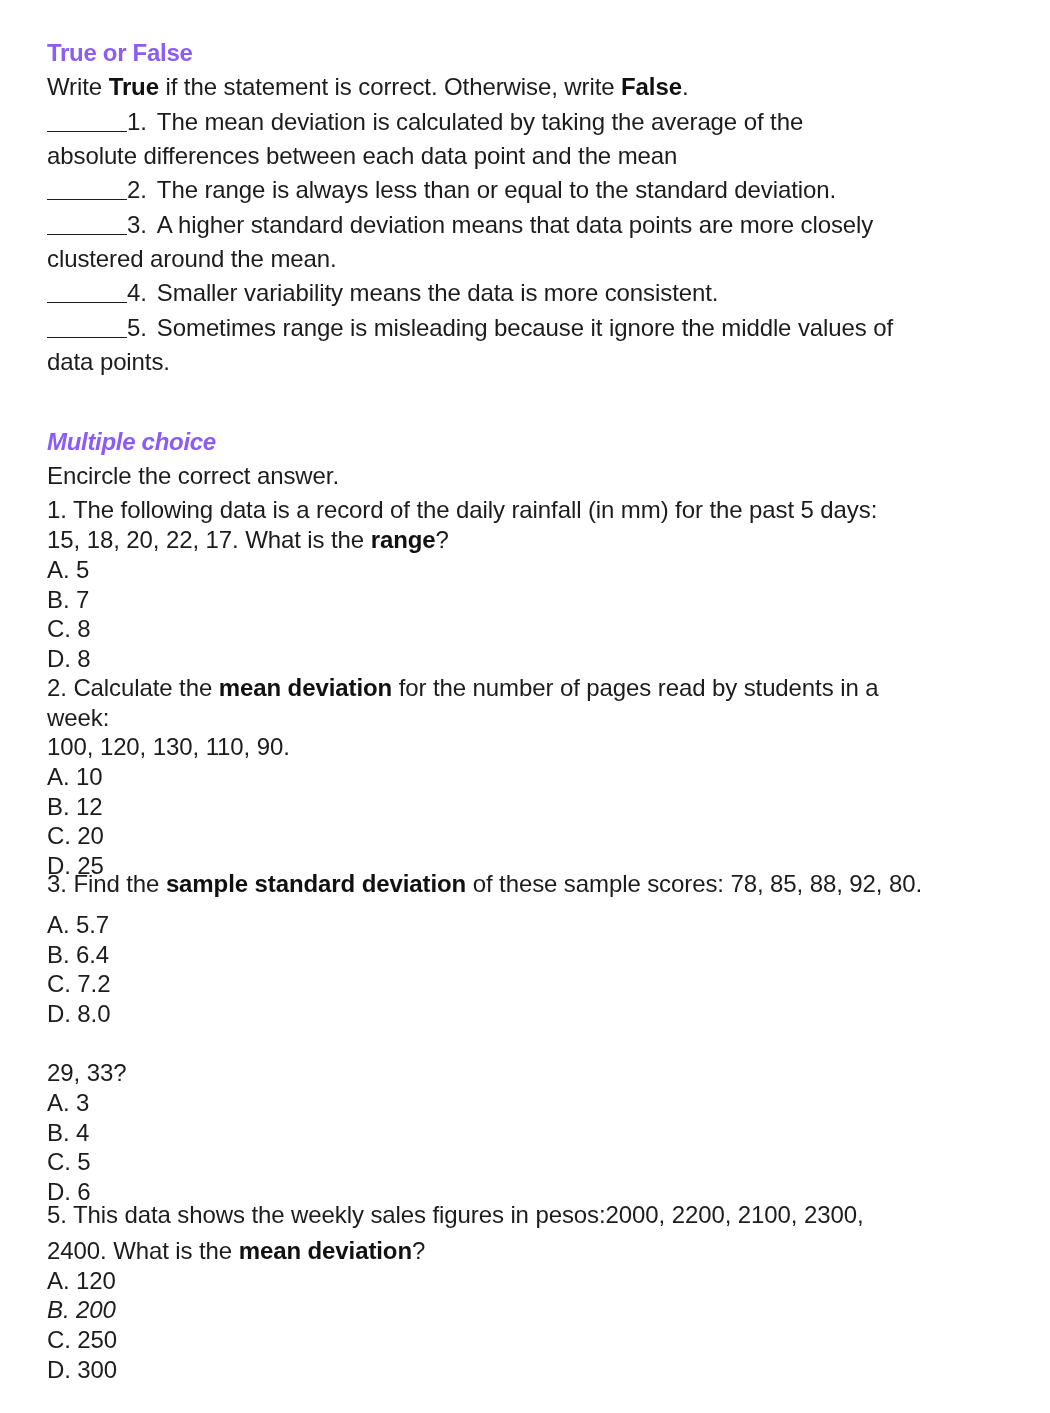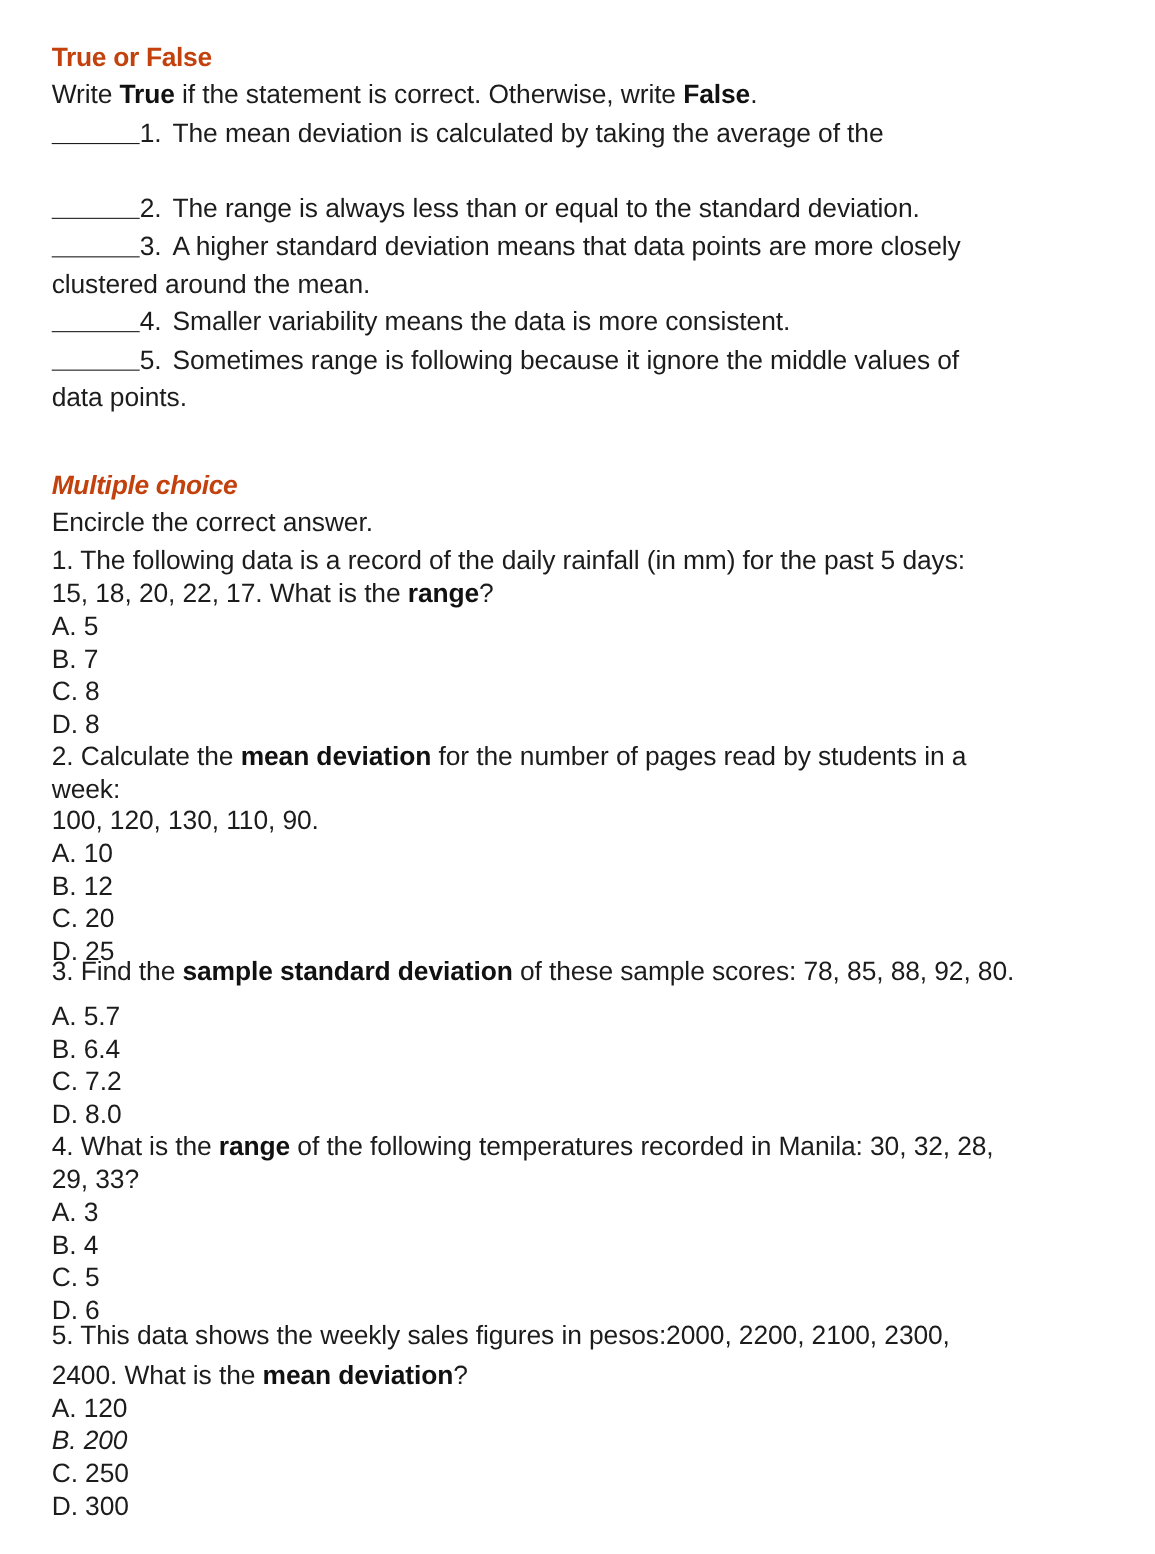--- a/index.html
+++ b/index.html
@@ -25,21 +25,21 @@
   .line {
     position: absolute;
     left: 47px;
     font-size: 24px;
     line-height: 30px;
     white-space: nowrap;
     letter-spacing: -0.1px;
   }
   .heading {
     font-weight: bold;
-    color: #c2410c;
+    color: #8b5cf6;
     letter-spacing: -0.3px;
   }
   b, .bold {
     font-weight: bold;
     color: #111111;
   }
   .blank {
     display: inline-block;
     width: 80px;
     height: 20px;
@@ -60,36 +60,37 @@
 
   <div class="line heading" style="top:38px;">True or False</div>
 
   <div class="line" style="top:72px;">
     <span>Write </span><b>True</b><span> if the statement is correct. Otherwise, write </span><b>False</b><span>.</span>
   </div>
 
   <div class="line" style="top:107px;">
     <span class="blank"></span><span class="num">1.</span><span>The mean deviation is calculated by taking the average of the</span>
   </div>
+  <div class="line" style="top:141px;">absolute differences between each data point and the mean</div>
 
   <div class="line" style="top:175px;">
     <span class="blank"></span><span class="num">2.</span><span>The range is always less than or equal to the standard deviation.</span>
   </div>
 
   <div class="line" style="top:210px;">
     <span class="blank"></span><span class="num">3.</span><span>A higher standard deviation means that data points are more closely</span>
   </div>
   <div class="line" style="top:244px;">clustered around the mean.</div>
 
   <div class="line" style="top:278px;">
     <span class="blank"></span><span class="num">4.</span><span>Smaller variability means the data is more consistent.</span>
   </div>
 
   <div class="line" style="top:313px;">
-    <span class="blank"></span><span class="num">5.</span><span>Sometimes range is following because it ignore the middle values of</span>
+    <span class="blank"></span><span class="num">5.</span><span>Sometimes range is misleading because it ignore the middle values of</span>
   </div>
   <div class="line" style="top:347px;">data points.</div>
 
   <div class="line heading" style="top:427px;font-style:italic;">Multiple choice</div>
   <div class="line" style="top:461px;">Encircle the correct answer.</div>
 
   <div class="line" style="top:495px;">1. The following data is a record of the daily rainfall (in mm) for the past 5 days:</div>
   <div class="line" style="top:525px;">
     <span>15, 18, 20, 22, 17. What is the </span><b>range</b><span>?</span>
   </div>
@@ -109,23 +110,20 @@
   <div class="line" style="top:851px;">D. 25</div>
 
   <div class="line" style="top:869px;">
     <span>3. Find the </span><b>sample standard deviation</b><span> of these sample scores: 78, 85, 88, 92, 80.</span>
   </div>
   <div class="line" style="top:910px;">A. 5.7</div>
   <div class="line" style="top:940px;">B. 6.4</div>
   <div class="line" style="top:969px;">C. 7.2</div>
   <div class="line" style="top:999px;">D. 8.0</div>
 
-  <div class="line" style="top:1028px;">
-    <span>4. What is the </span><b>range</b><span> of the following temperatures recorded in Manila: 30, 32, 28,</span>
-  </div>
   <div class="line" style="top:1058px;">29, 33?</div>
   <div class="line" style="top:1088px;">A. 3</div>
   <div class="line" style="top:1118px;">B. 4</div>
   <div class="line" style="top:1147px;">C. 5</div>
   <div class="line" style="top:1177px;">D. 6</div>
 
   <div class="line" style="top:1200px;">5. This data shows the weekly sales figures in pesos:2000, 2200, 2100, 2300,</div>
   <div class="line" style="top:1236px;">
     <span>2400. What is the </span><b>mean deviation</b><span>?</span>
   </div>

